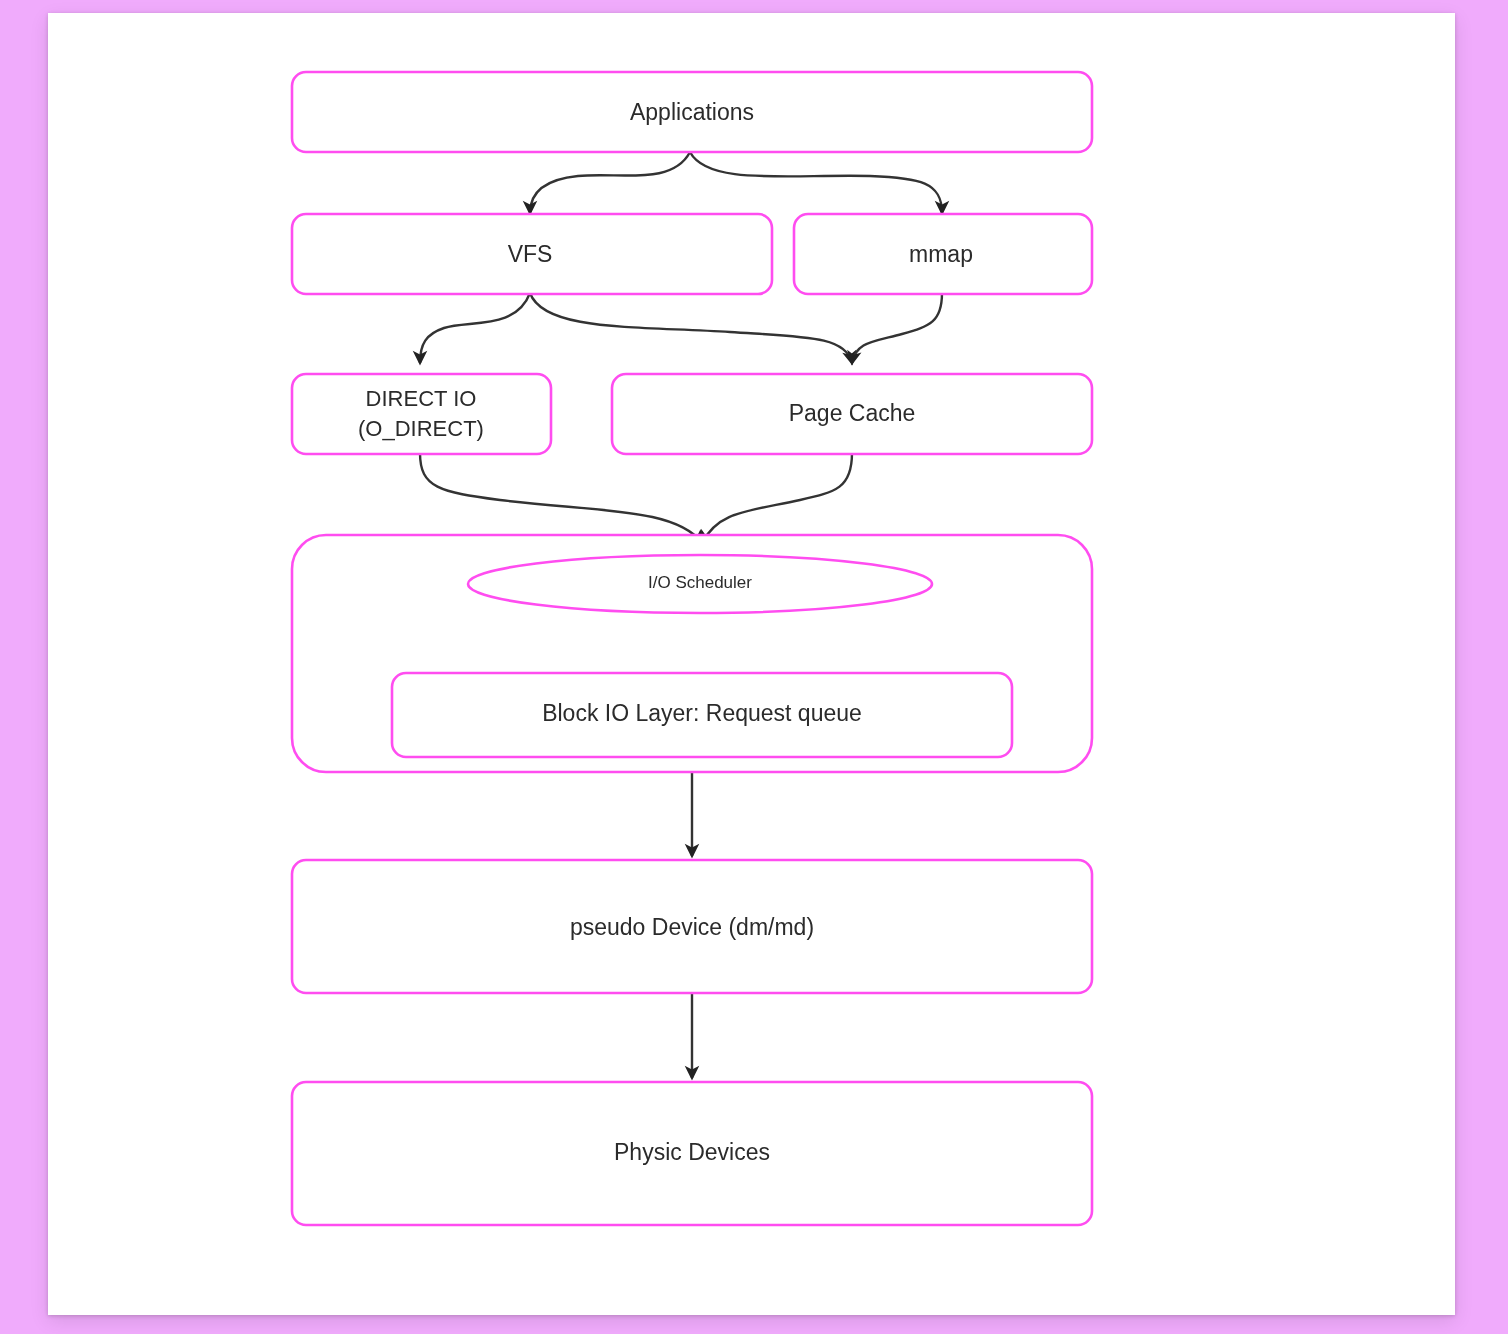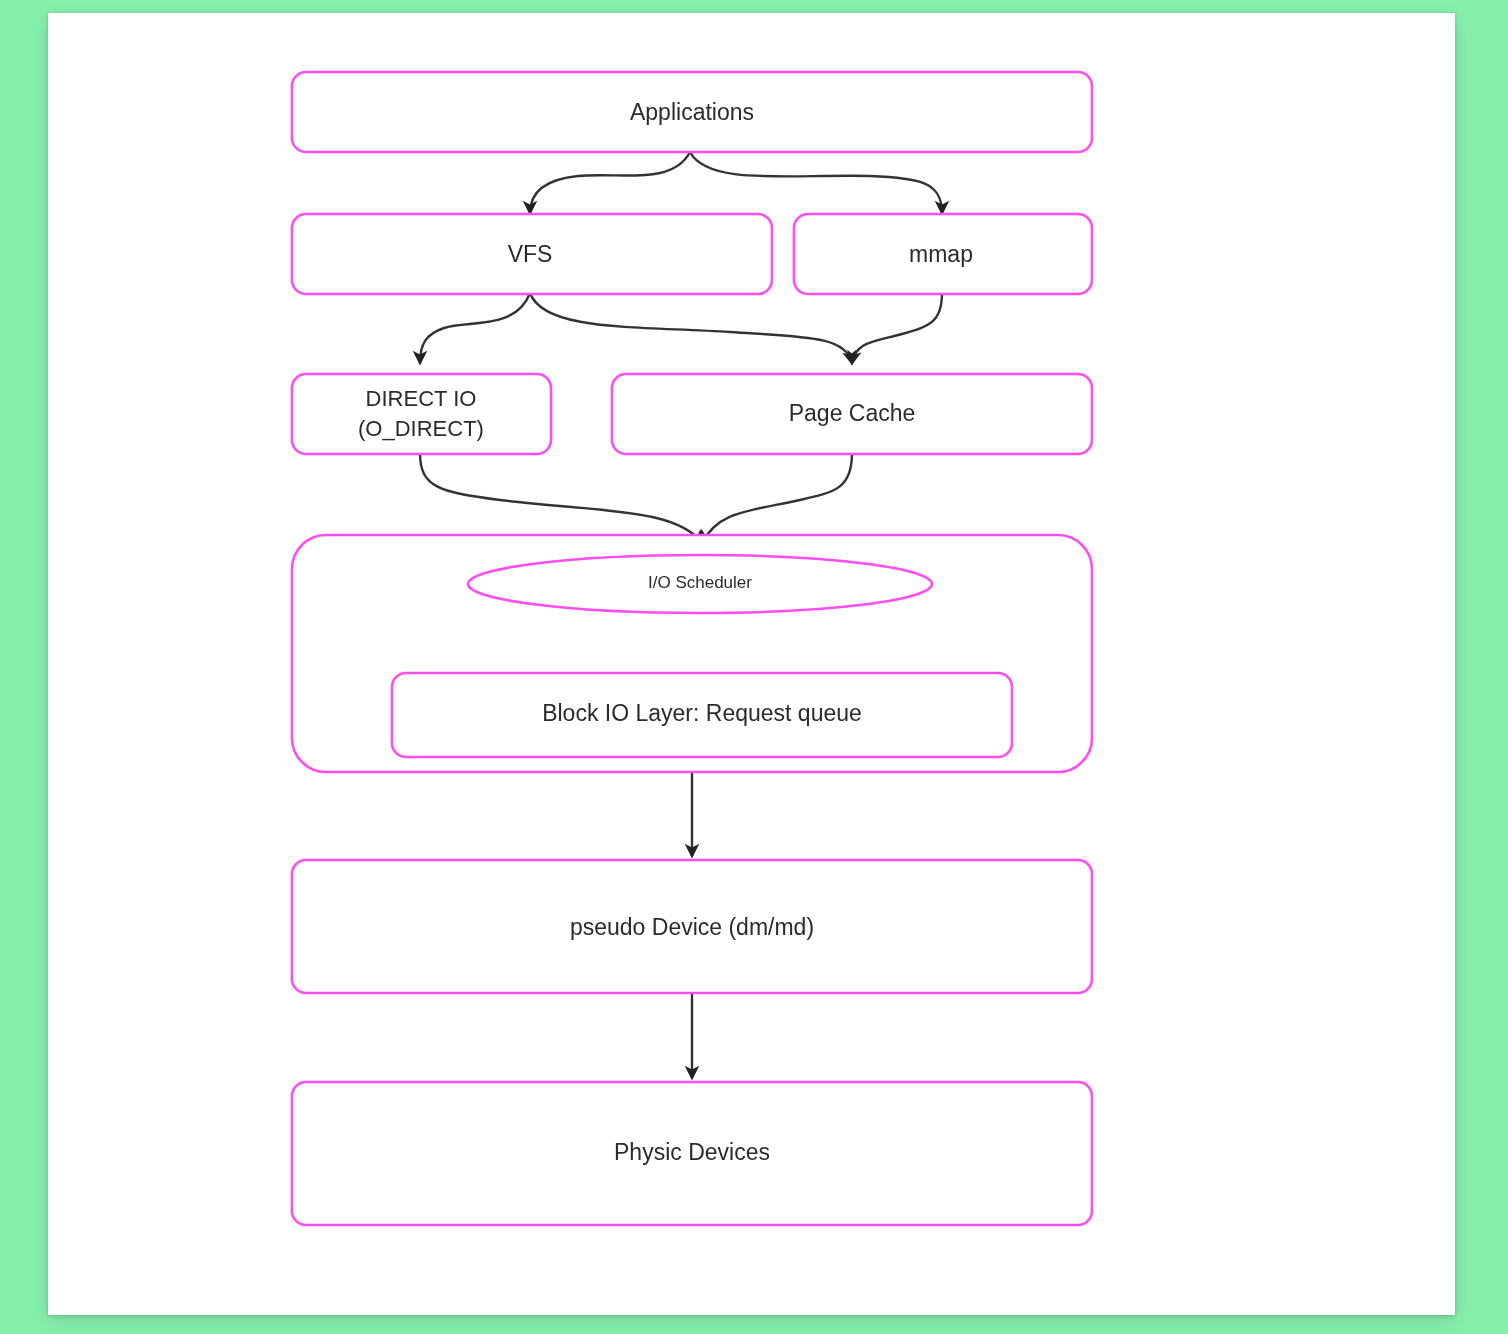--- a/index.html
+++ b/index.html
@@ -11,21 +11,21 @@
   body {
     width: 1508px;
     height: 1334px;
     font-family: "Liberation Sans", sans-serif;
     overflow: hidden;
   }
   #page {
     position: relative;
     width: 1508px;
     height: 1334px;
-    background: #86efac;
+    background: #f0abfc;
   }
   #canvas-sheet {
     position: absolute;
     left: 48px;
     top: 13px;
     width: 1407px;
     height: 1302px;
     background: #ffffff;
     box-shadow: 0 1px 4px rgba(0,0,0,0.18), 0 6px 18px rgba(0,0,0,0.10);
   }

